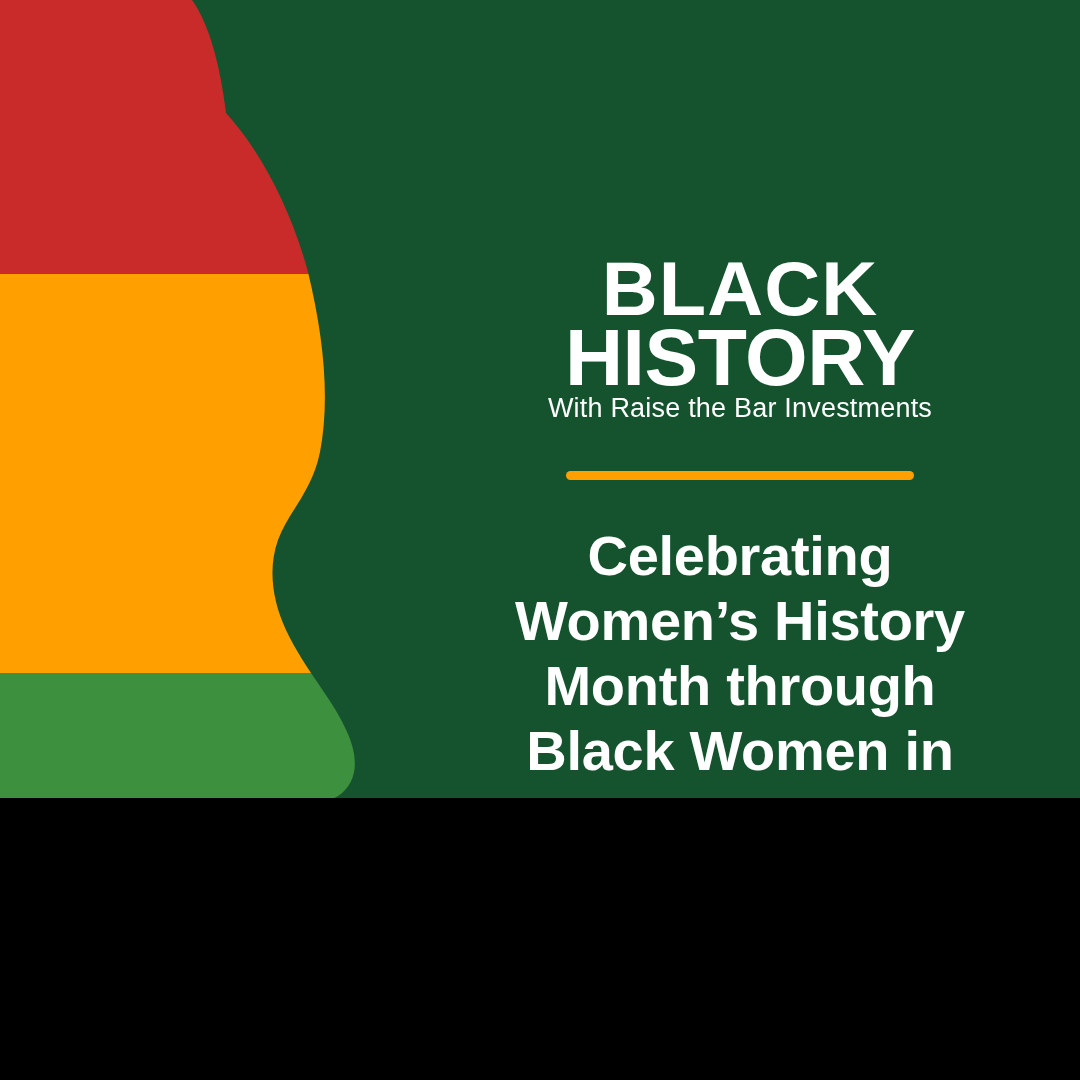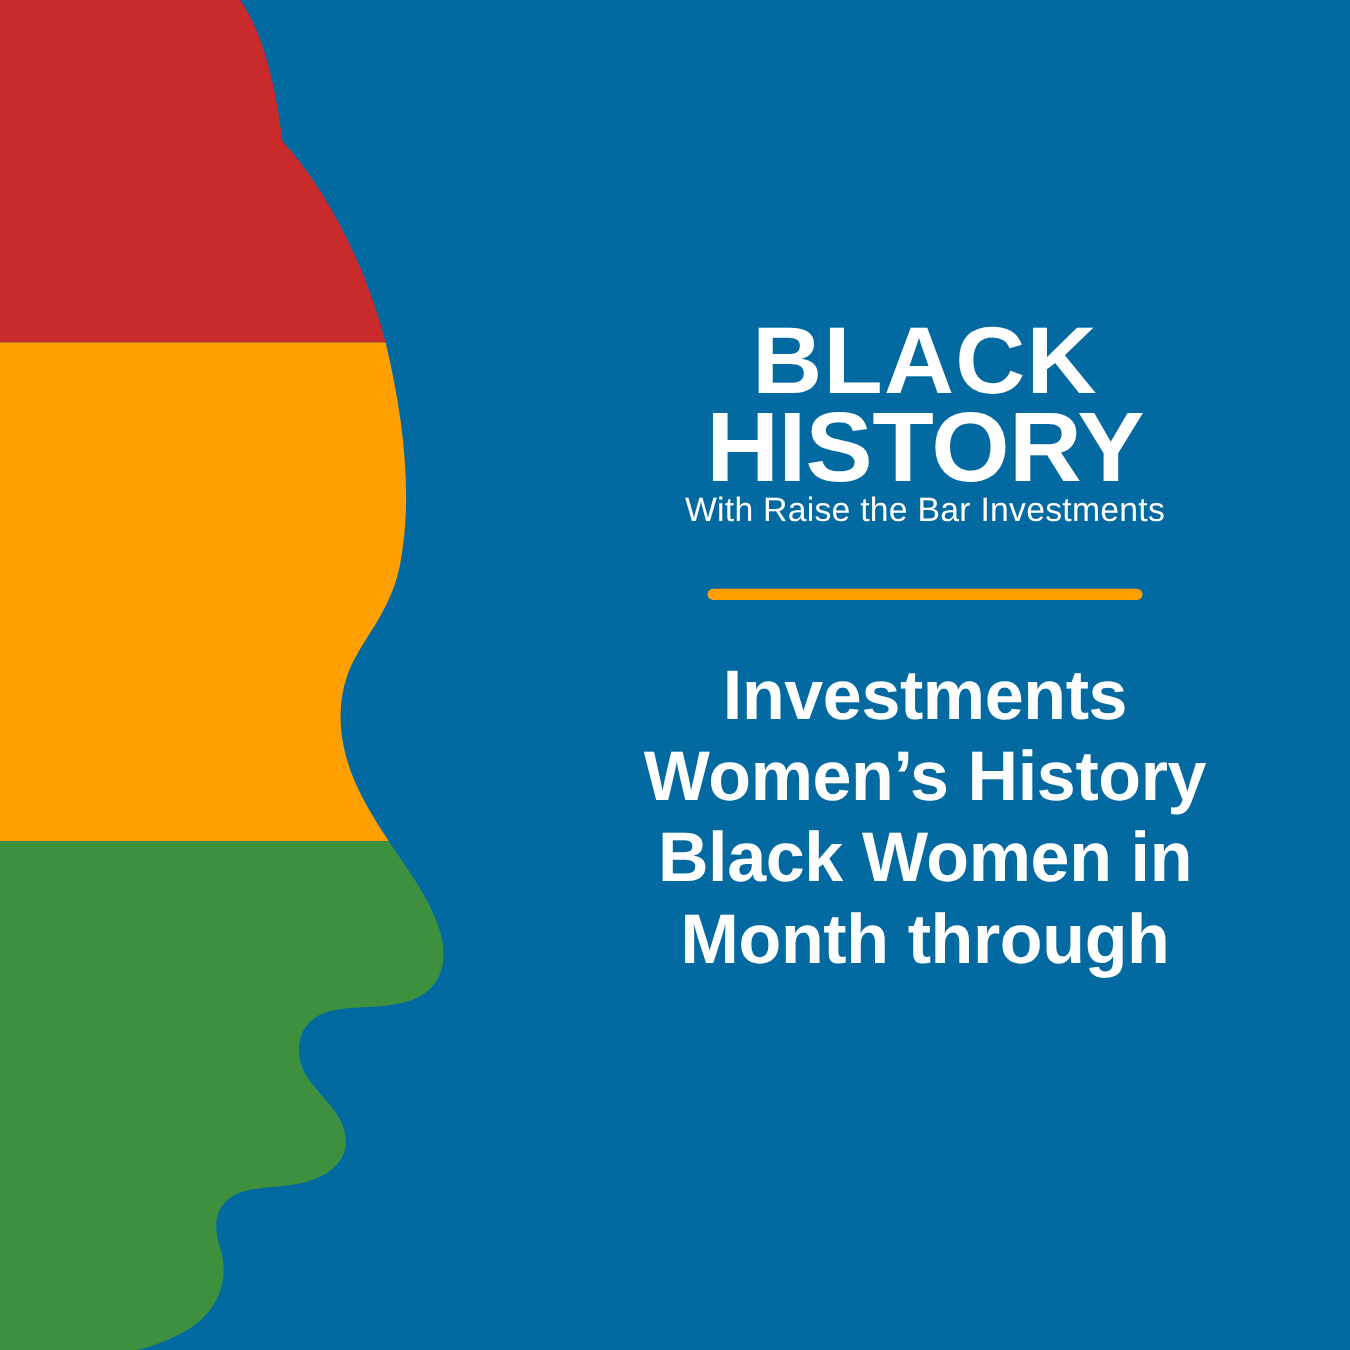--- a/index.html
+++ b/index.html
@@ -6,22 +6,22 @@
   html, body {
     margin: 0;
     padding: 0;
     background: #000000;
   }
   * { box-sizing: border-box; }
 
   .poster {
     position: relative;
     width: 1080px;
-    height: 1080px;
-    background: #0369a1;
+    height: 798px;
+    background: #14532d;
     overflow: hidden;
     font-family: "Liberation Sans", sans-serif;
   }
 
   
   .silhouette {
     position: absolute;
     left: 0;
     top: 0;
     width: 1080px;
@@ -149,21 +149,21 @@
       <span class="title-line line-2">HISTORY</span>
     </div>
 
     <span class="subtitle">With Raise the Bar Investments</span>
 
     <div class="divider-wrap">
       <div class="divider"></div>
     </div>
 
     <div class="headline">
-      <span class="hl-line">Investments</span>
+      <span class="hl-line">Celebrating</span>
       <span class="hl-line">Women’s History</span>
+      <span class="hl-line">Month through</span>
       <span class="hl-line">Black Women in</span>
-      <span class="hl-line">Month through</span>
     </div>
 
   </div>
 
 </div>
 
 </body></html>

